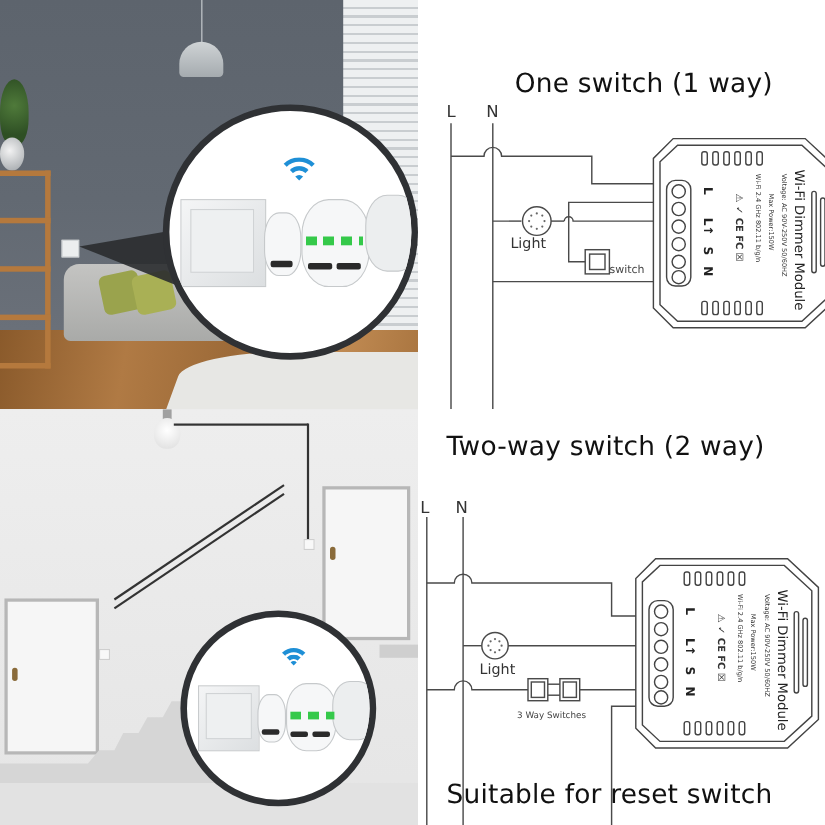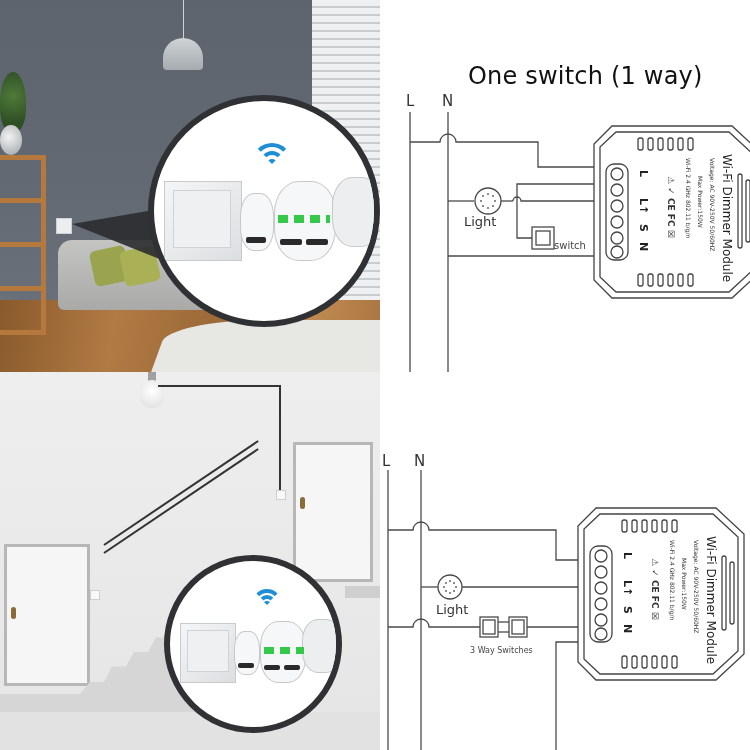--- a/index.html
+++ b/index.html
@@ -221,20 +221,21 @@
     <div class="term-letter" style="left:58px;top:118px">N</div>
     <div class="module-title" style="left:142px;top:30px">Wi-Fi Dimmer Module</div>
     <div class="module-spec" style="left:124px;top:34px">Voltage: AC 90V-250V  50/60HZ</div>
     <div class="module-spec" style="left:112px;top:52px">Max Power:150W</div>
     <div class="module-spec" style="left:100px;top:34px">Wi-Fi 2.4 GHz  802.11 b/g/n</div>
     <div class="module-spec" style="left:84px;top:52px;font-size:9px;font-weight:bold">⚠ ✓ CE FC ☒</div>
   </div>
 </div>
 
 <div class="diagram" id="diagram-2">
+  <div class="heading" style="left:26px;top:20px">Two-way switch (2 way)</div>
   <div class="ln-label" style="left:2px;top:80px">L</div>
   <div class="ln-label" style="left:34px;top:80px">N</div>
 
   <svg class="module-svg" width="370" height="378">
     <g fill="none" stroke="#4a4a4a" stroke-width="1.3">
       <line x1="8" y1="98" x2="8" y2="378"></line>
       <line x1="41" y1="98" x2="41" y2="378"></line>
       <path d="M8 158 H33 A8 8 0 0 1 49 158 H176 V188 H198"></path>
       <line x1="41" y1="215" x2="58" y2="215"></line>
       <circle cx="70" cy="215" r="12"></circle>
@@ -295,13 +296,14 @@
     <div class="term-letter" style="left:58px;top:74px">L↑</div>
     <div class="term-letter" style="left:58px;top:100px">S</div>
     <div class="term-letter" style="left:58px;top:118px">N</div>
     <div class="module-title" style="left:142px;top:30px">Wi-Fi Dimmer Module</div>
     <div class="module-spec" style="left:124px;top:34px">Voltage: AC 90V-250V  50/60HZ</div>
     <div class="module-spec" style="left:112px;top:52px">Max Power:150W</div>
     <div class="module-spec" style="left:100px;top:34px">Wi-Fi 2.4 GHz  802.11 b/g/n</div>
     <div class="module-spec" style="left:84px;top:52px;font-size:9px;font-weight:bold">⚠ ✓ CE FC ☒</div>
   </div>
 
+  <div class="heading" style="left:26px;top:336px">Suitable for reset switch</div>
 </div>
 
 </body></html>

